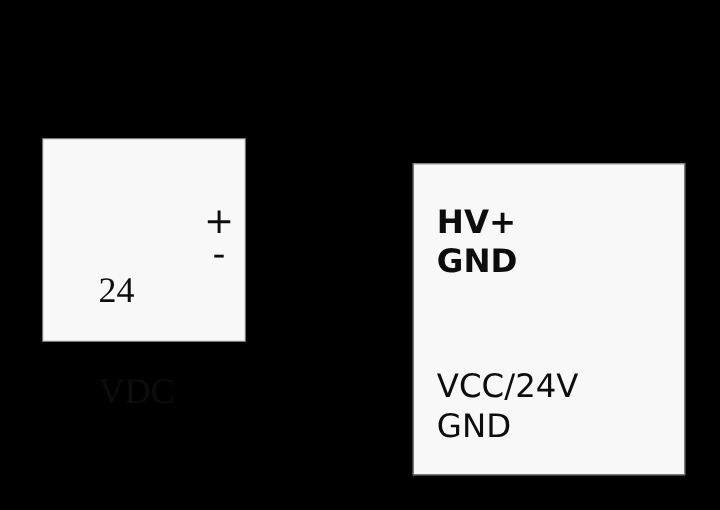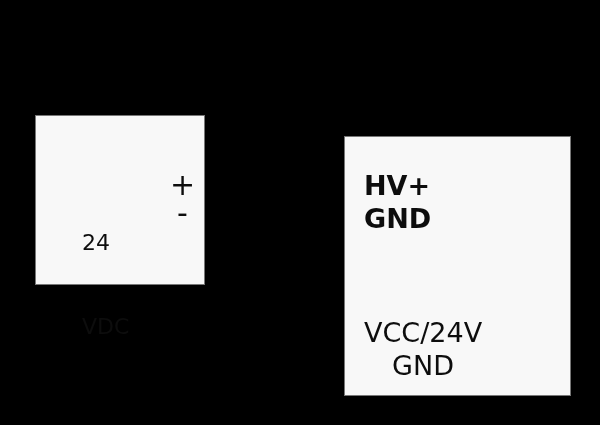--- a/index.html
+++ b/index.html
@@ -26,44 +26,45 @@
     border: 1px solid var(--box-border);
     color: var(--text-color);
   }
   .psu-box {
     left: 35px; top: 115px;
     width: 170px; height: 170px;
   }
   .psu-label {
     position: absolute;
     left: 46px; top: 57px;
-    font-size: 22px;
+    font-size: 30px;
     line-height: 28px;
     white-space: pre;
+    font-family: Liberation Serif, serif;
   }
   .psu-signs {
     position: absolute;
     left: 134px; top: 55px;
     width: 25px;
     font-size: 30px;
     line-height: 28px;
     text-align: center;
   }
   .device-box {
     left: 344px; top: 136px;
     width: 227px; height: 260px;
   }
   .terminal-group {
     position: absolute;
     left: 19px;
     font-size: 27px;
     line-height: 33px;
   }
   .terminal-group.top { top: 32px; font-weight: bold; }
-  .terminal-group.bottom { top: 179px; text-align: center; }
+  .terminal-group.bottom { top: 169px; }
 </style>
 </head>
 <body>
 
 <div class="diagram">
 
   <div class="box psu-box">
     <div class="psu-label">
       <div>24</div>
       <div>VDC</div>

